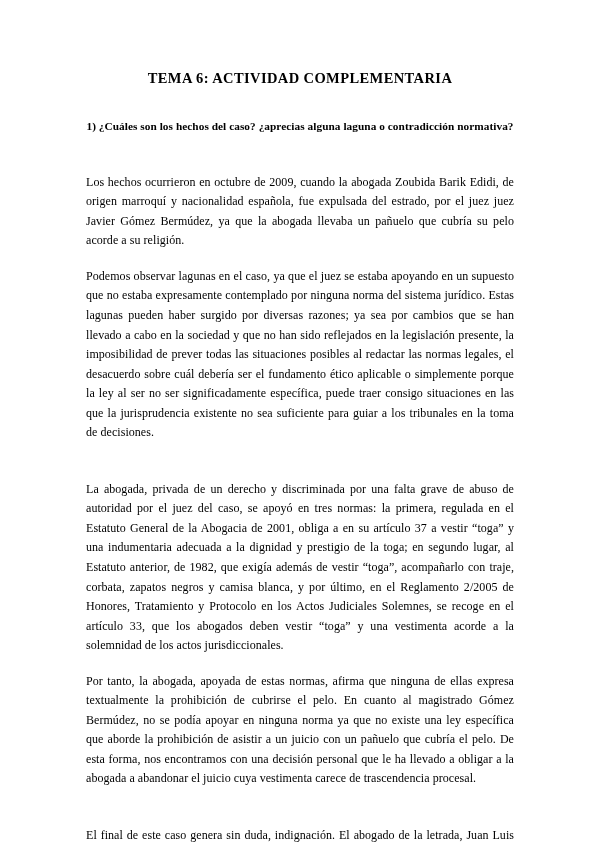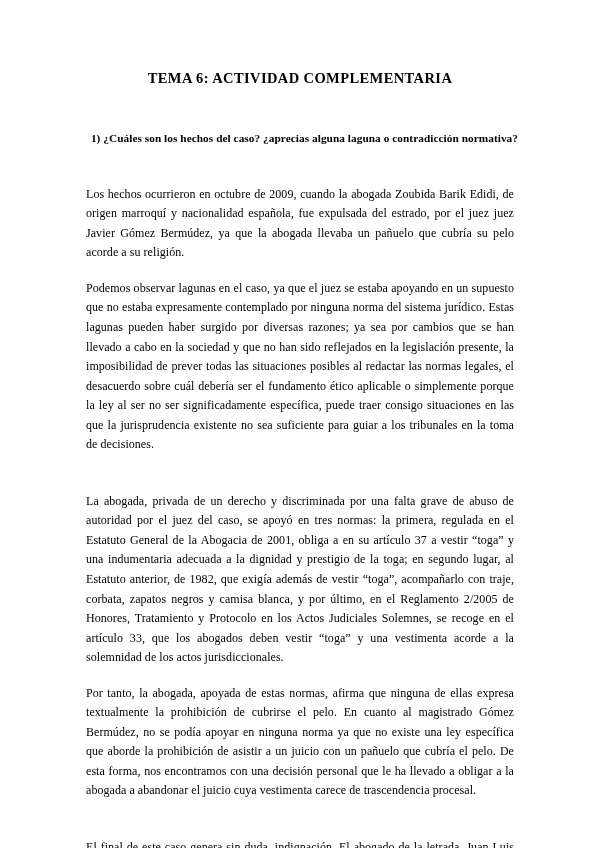--- a/index.html
+++ b/index.html
@@ -34,22 +34,22 @@
     font-size: 14.5px;
     letter-spacing: 0.4px;
     margin: 0;
     padding-top: 70px;
     line-height: 1.2;
   }
   .question {
     font-weight: bold;
     font-size: 11.3px;
     line-height: 1.62;
-    text-align: right;
-    margin: 12px;
+    text-align: center;
+    margin: 0;
     letter-spacing: 0.05px;
   }
   .q1 { padding-top: 30px; }
   .q2 { padding-top: 33px; }
   .q3 { padding-top: 29px; }
   .para {
     font-size: 12px;
     line-height: 1.63;
     text-align: justify;
     text-justify: inter-word;

